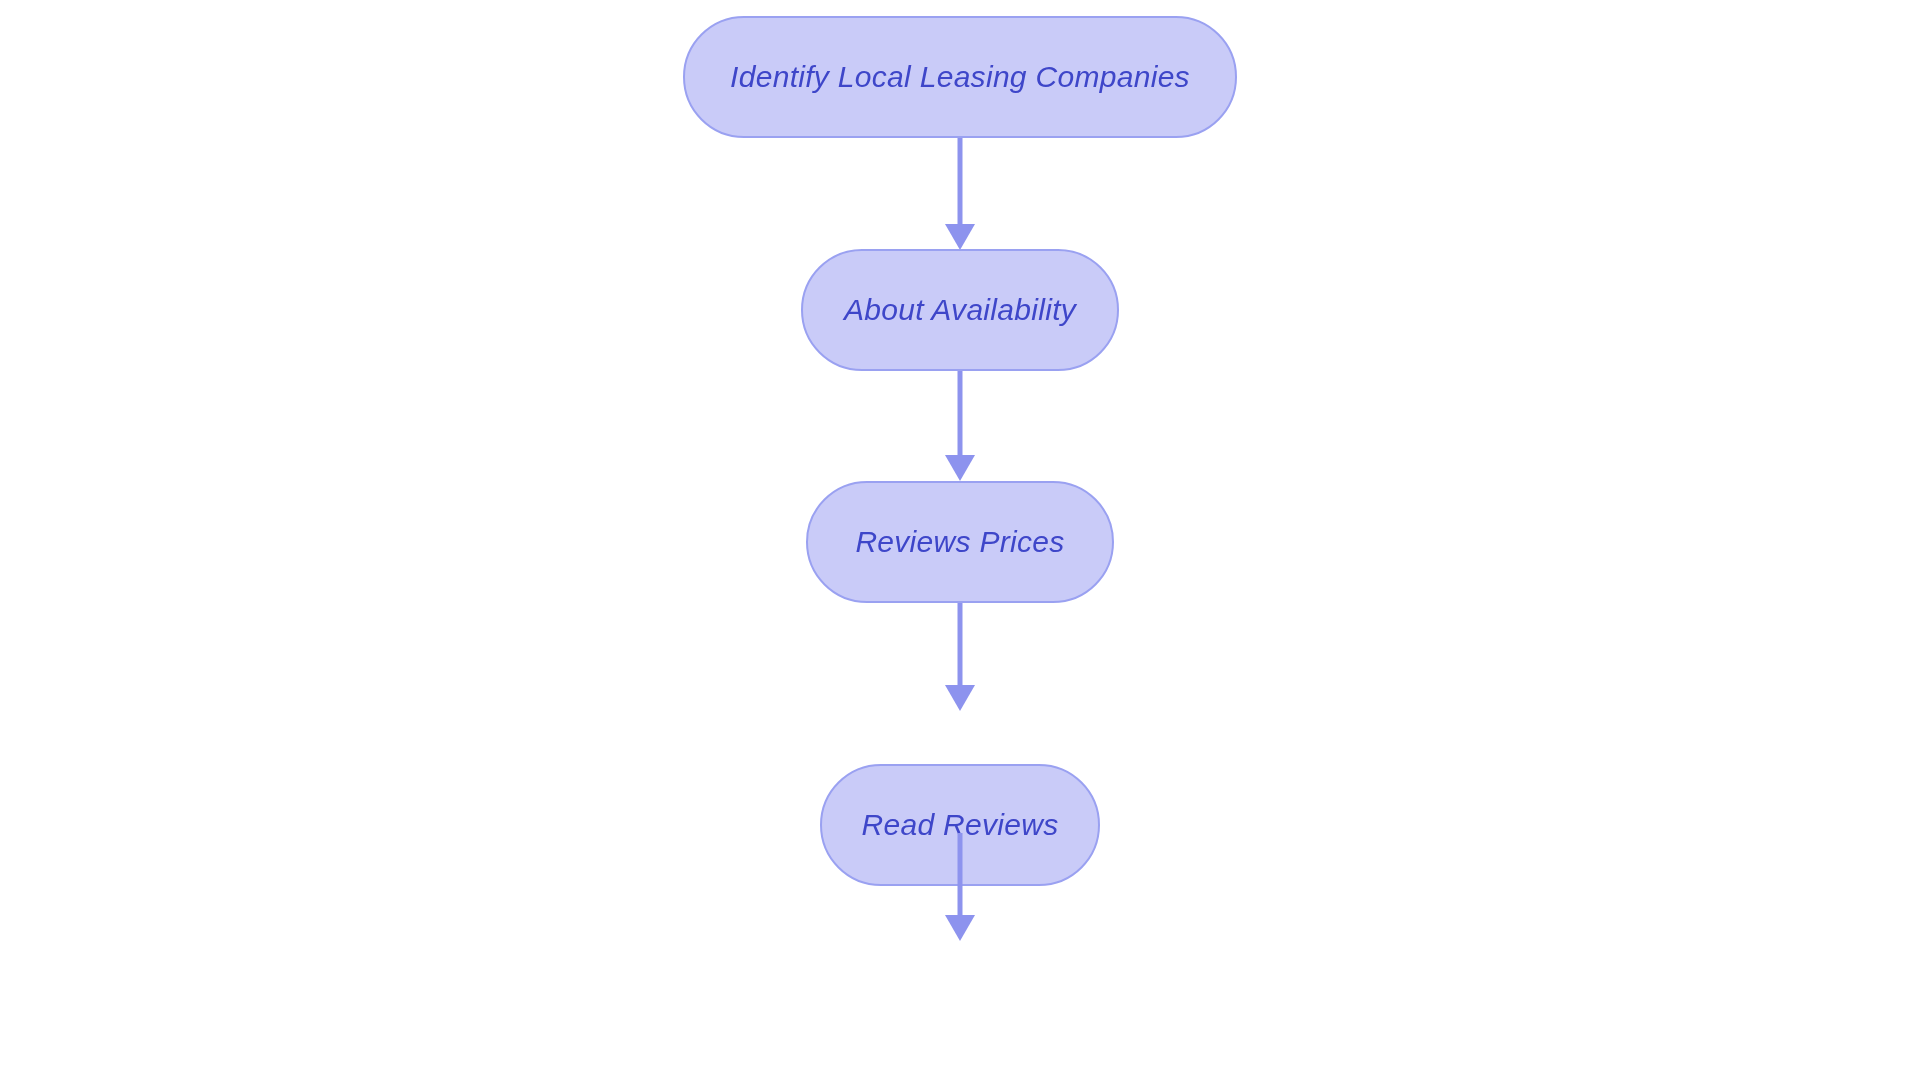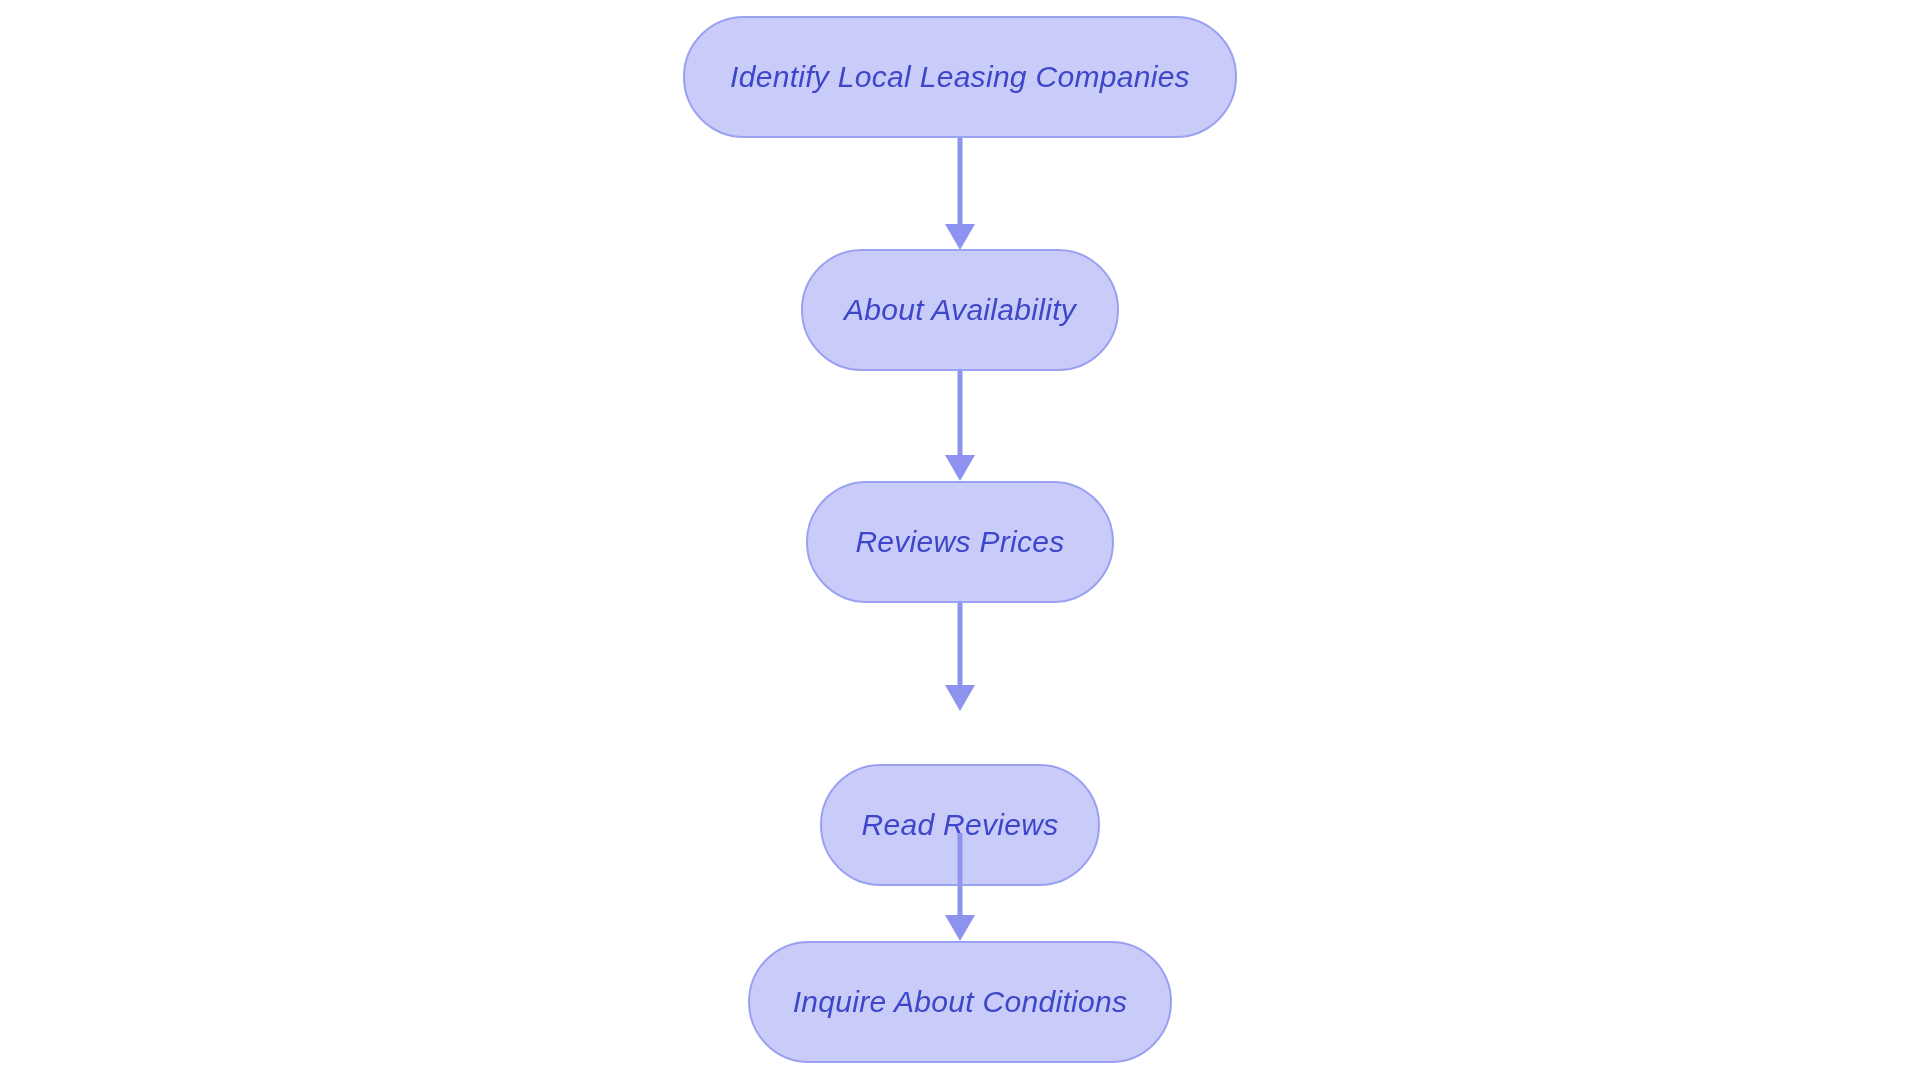--- a/index.html
+++ b/index.html
@@ -104,15 +104,14 @@
     <div class="arrow-head"></div>
   </div>
 
   <div id="node-3" class="flow-node">Read Reviews</div>
 
   <div id="arrow-3" class="flow-arrow">
     <div class="arrow-shaft"></div>
     <div class="arrow-head"></div>
   </div>
 
-  <div id="node-4" class="flow-node">Inquire About Conditions</div>
 
 </div>
 
 </body></html>

